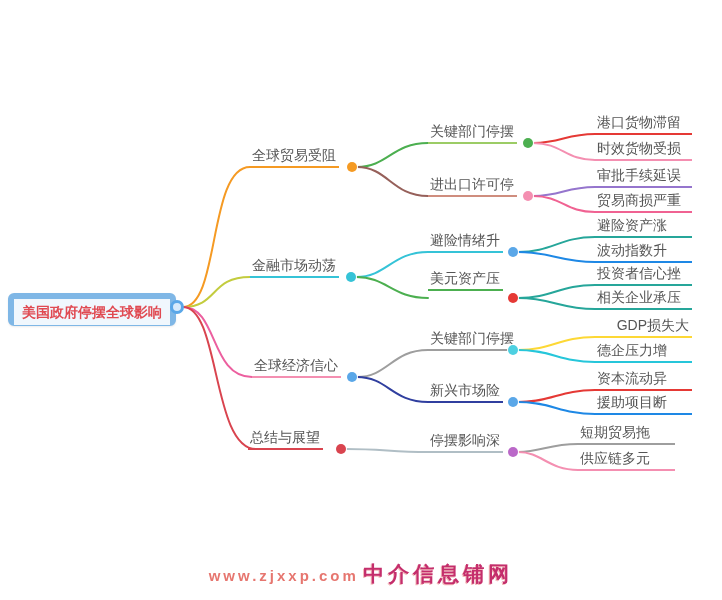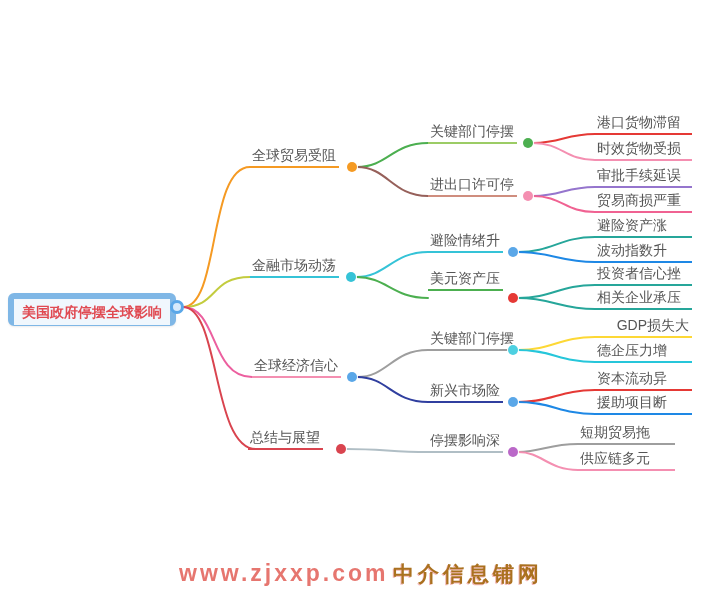--- a/index.html
+++ b/index.html
@@ -11,21 +11,21 @@
         padding:1px 3px 3px 2px;border-bottom:2px solid #ccc;white-space:nowrap;}
   .leaf{min-width:92px;}
   .root{border:6px solid #404040;border-bottom:1px solid #7fb7e6;background:#f0f7fd;
         border-radius:6px;padding:5px 8px;font-weight:bold;box-shadow:0 1px 2px rgba(0,0,0,.08);}
   .dot{position:absolute;width:10px;height:10px;border-radius:50%;background:#999;
        box-shadow:0 0 0 1px #fff;}
   .rootdot{position:absolute;width:14px;height:14px;border-radius:50%;
            border:3px solid #5aa7e8;background:#d6eafc;box-sizing:border-box;}
   .watermark{position:absolute;left:0;right:0;bottom:12px;text-align:center;
              font-weight:bold;white-space:nowrap;}
-  .wm-url{font-size:23px;letter-spacing:3px;opacity:.8;}
+  .wm-url{font-size:15px;letter-spacing:3px;opacity:.8;}
   .wm-cn{font-size:21px;letter-spacing:4px;opacity:.9;
          text-shadow:-1px 1px 0 rgba(224,80,80,.45);}
 </style>
 </head>
 <body>
 
 <div class="canvas">
 
   <svg class="edges" width="722" height="600">
     <path d="M 183 307 C 220 307, 208 167, 250 167" style="stroke: rgb(245, 154, 35);"></path>
@@ -103,16 +103,16 @@
   <div class="node leaf" style="left: 595px; top: 288px; border-bottom-color: rgb(38, 166, 154);">相关企业承压</div>
   <div class="node leaf" style="left: 595px; top: 316px; border-bottom-color: rgb(253, 216, 53); text-align: right;">GDP损失大</div>
   <div class="node leaf" style="left: 595px; top: 341px; border-bottom-color: rgb(38, 198, 218);">德企压力增</div>
   <div class="node leaf" style="left: 595px; top: 369px; border-bottom-color: rgb(229, 57, 53);">资本流动异</div>
   <div class="node leaf" style="left: 595px; top: 393px; border-bottom-color: rgb(30, 136, 229);">援助项目断</div>
   <div class="node leaf" style="left: 578px; top: 423px; border-bottom-color: rgb(158, 158, 158);">短期贸易拖</div>
   <div class="node leaf" style="left: 578px; top: 449px; border-bottom-color: rgb(244, 143, 177);">供应链多元</div>
 
   <div class="watermark">
     <span class="wm-url" style="color: rgb(224, 84, 76);">www.zjxxp.com</span>
-    <span class="wm-cn" style="color: #a16207;">中介信息铺网</span>
+    <span class="wm-cn" style="color: #be185d;">中介信息铺网</span>
   </div>
 
 </div>
 
 </body></html>

